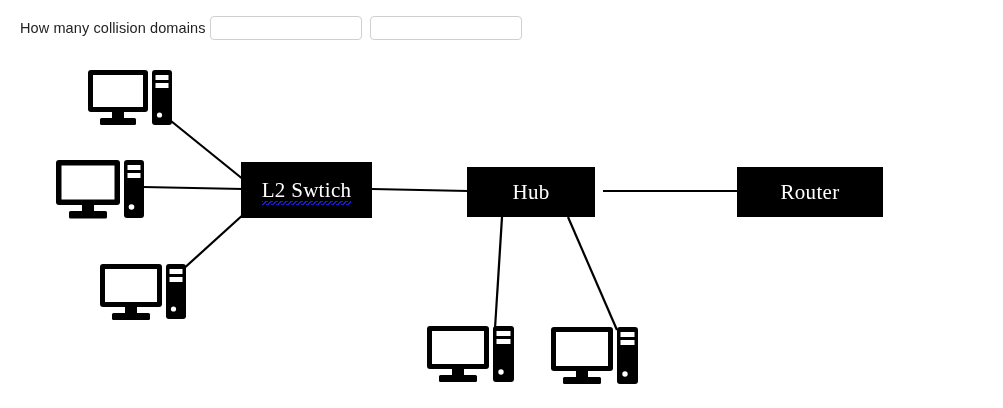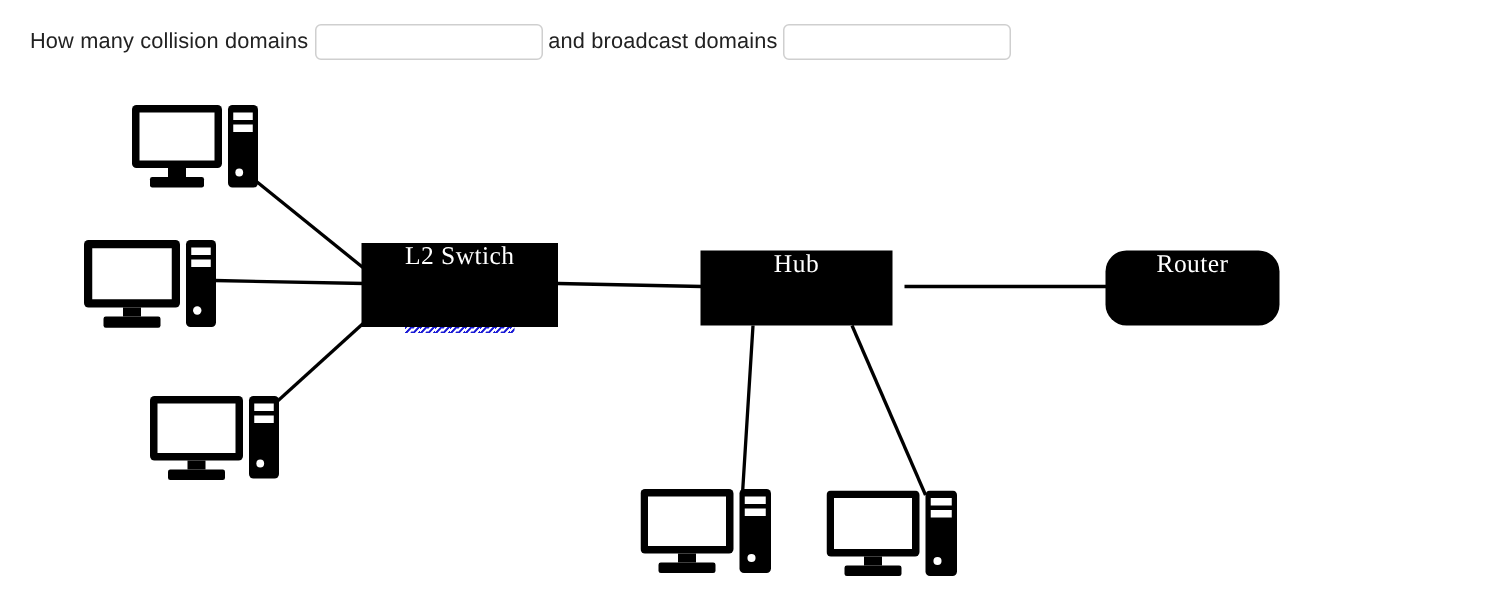--- a/index.html
+++ b/index.html
@@ -63,23 +63,24 @@
     stroke-width: 2.2;
     fill: none;
   }
 
   
   .net-box {
     position: absolute;
     background: #000000;
     color: #ffffff;
     display: flex;
+    align-items: center;
     justify-content: center;
     font-family: "Liberation Serif", serif;
-    font-size: 17px;
+    font-size: 21px;
     letter-spacing: 0.3px;
     box-sizing: border-box;
   }
   .box-label {
     position: relative;
     display: inline-block;
     line-height: 1;
   }
   .misspelled {
     position: relative;
@@ -95,35 +96,34 @@
       repeating-linear-gradient(135deg,
         #1a1ad6 0px, #1a1ad6 1.3px,
         transparent 1.3px, transparent 2.6px);
     background-size: 5px 4px;
     background-repeat: repeat-x;
     border-bottom: 1.4px solid transparent;
   }
 
   #box-switch { left: 241px; top: 162px; width: 131px; height: 56px; }
   #box-hub    { left: 467px; top: 167px; width: 128px; height: 50px; }
-  #box-router { left: 737px; top: 167px; width: 116px; height: 50px; border-radius: 14px; }
+  #box-router { left: 737px; top: 167px; width: 146px; height: 50px; }
 
   
   .computer {
     position: absolute;
   }
   .computer svg { display: block; }
 </style>
 </head>
 <body>
 
 <div id="question-row">
   <span class="q-text">How many collision domains</span>
   <input class="answer-input" type="text" placeholder="" style="">
-  <span class="q-text">and broadcast domains</span>
   <input class="answer-input" type="text" placeholder="" style="">
 </div>
 
 <svg id="diagram" viewBox="0 0 1003 408" width="1003" height="408">
 
   <line class="edge" x1="171" y1="121" x2="244" y2="180"></line>
 
   <line class="edge" x1="143" y1="187" x2="243" y2="189"></line>
 
   <line class="edge" x1="170" y1="281" x2="245" y2="213"></line>

